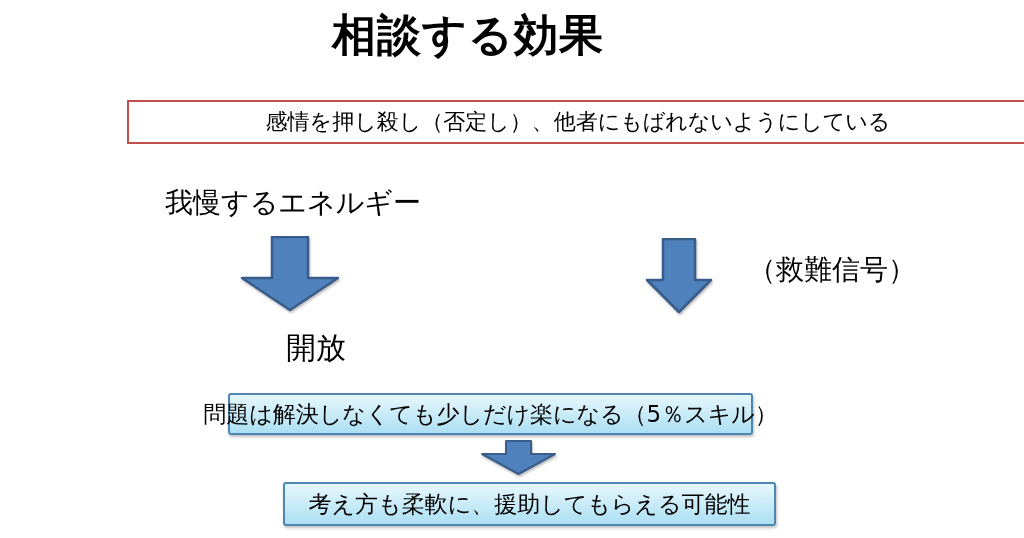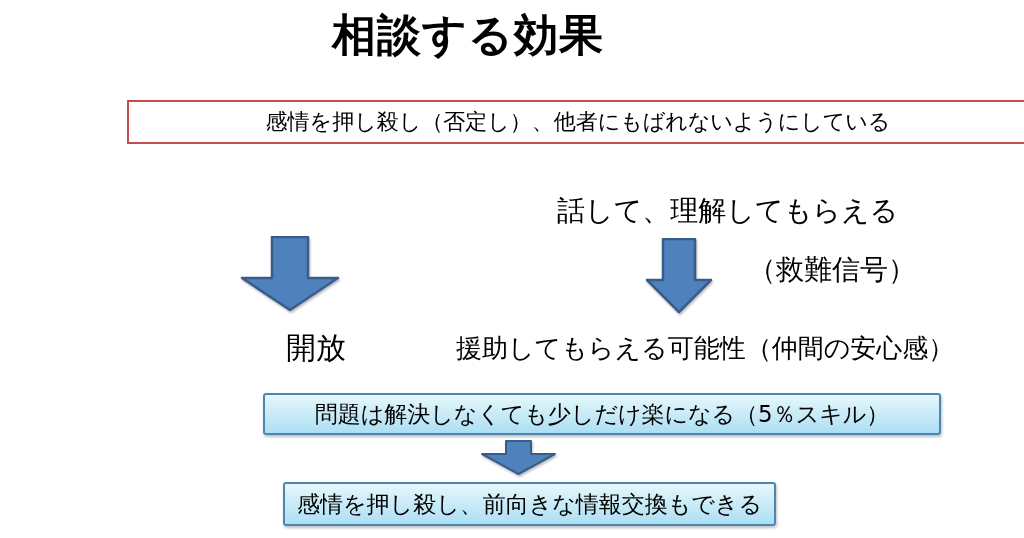--- a/index.html
+++ b/index.html
@@ -47,56 +47,55 @@
   .arrow-small{left:480px;top:440px;}
   .blue-box{
     background:linear-gradient(to bottom,var(--blue-box-top) 0%,var(--blue-box-bottom) 100%);
     border:2px solid var(--blue-box-border);
     border-radius:3px;
     box-sizing:border-box;
     display:flex;align-items:center;justify-content:center;
     font-size:23px;
     box-shadow:1px 2px 3px rgba(0,0,0,0.25);
   }
-  .box1{left:228px;top:393px;width:678px;height:42px;margin-left:35px;}
+  .box1{left:228px;top:393px;width:525px;height:42px;}
   .box2{left:283px;top:482px;width:493px;height:44px;}
 </style>
 </head>
 <body>
 
 <div class="slide">
 
   <div class="abs title">相談する効果</div>
 
   <div class="abs red-box">
     <span>感情を押し殺し（否定し）、他者にもばれないようにしている</span>
   </div>
 
+  <div class="abs lbl-left-top">我慢するエネルギー</div>
 
-  <div class="abs lbl-right-top">話して、理解してもらえる</div>
 
   <svg class="abs arrow arrow-left" width="100" height="76" viewBox="0 0 100 76">
     <path d="M32 1 L68 1 L68 42 L98 42 L50 74 L2 42 L32 42 Z" style="fill:var(--arrow-fill);stroke:var(--arrow-stroke);stroke-width:2.5;stroke-linejoin:round;"></path>
   </svg>
 
   <svg class="abs arrow arrow-right" width="68" height="76" viewBox="0 0 68 76">
     <path d="M18 1 L50 1 L50 42 L66 42 L34 74 L2 42 L18 42 Z" style="fill:var(--arrow-fill);stroke:var(--arrow-stroke);stroke-width:2.5;stroke-linejoin:round;"></path>
   </svg>
 
   <div class="abs rescue-note">（救難信号）</div>
 
   <div class="abs lbl-left-result">開放</div>
 
-  <div class="abs lbl-right-result">援助してもらえる可能性（仲間の安心感）</div>
 
   <div class="abs blue-box box1">
     <span>問題は解決しなくても少しだけ楽になる（5％スキル）</span>
   </div>
 
   <svg class="abs arrow arrow-small" width="77" height="36" viewBox="0 0 77 36">
     <path d="M26 1 L51 1 L51 14 L75 14 L38.5 34 L2 14 L26 14 Z" style="fill:var(--arrow-fill);stroke:var(--arrow-stroke);stroke-width:2;stroke-linejoin:round;"></path>
   </svg>
 
   <div class="abs blue-box box2">
-    <span>感情を押し殺し、前向きな情報交換もできる</span>
+    <span>考え方も柔軟に、援助してもらえる可能性</span>
   </div>
 
 </div>
 
 </body></html>

